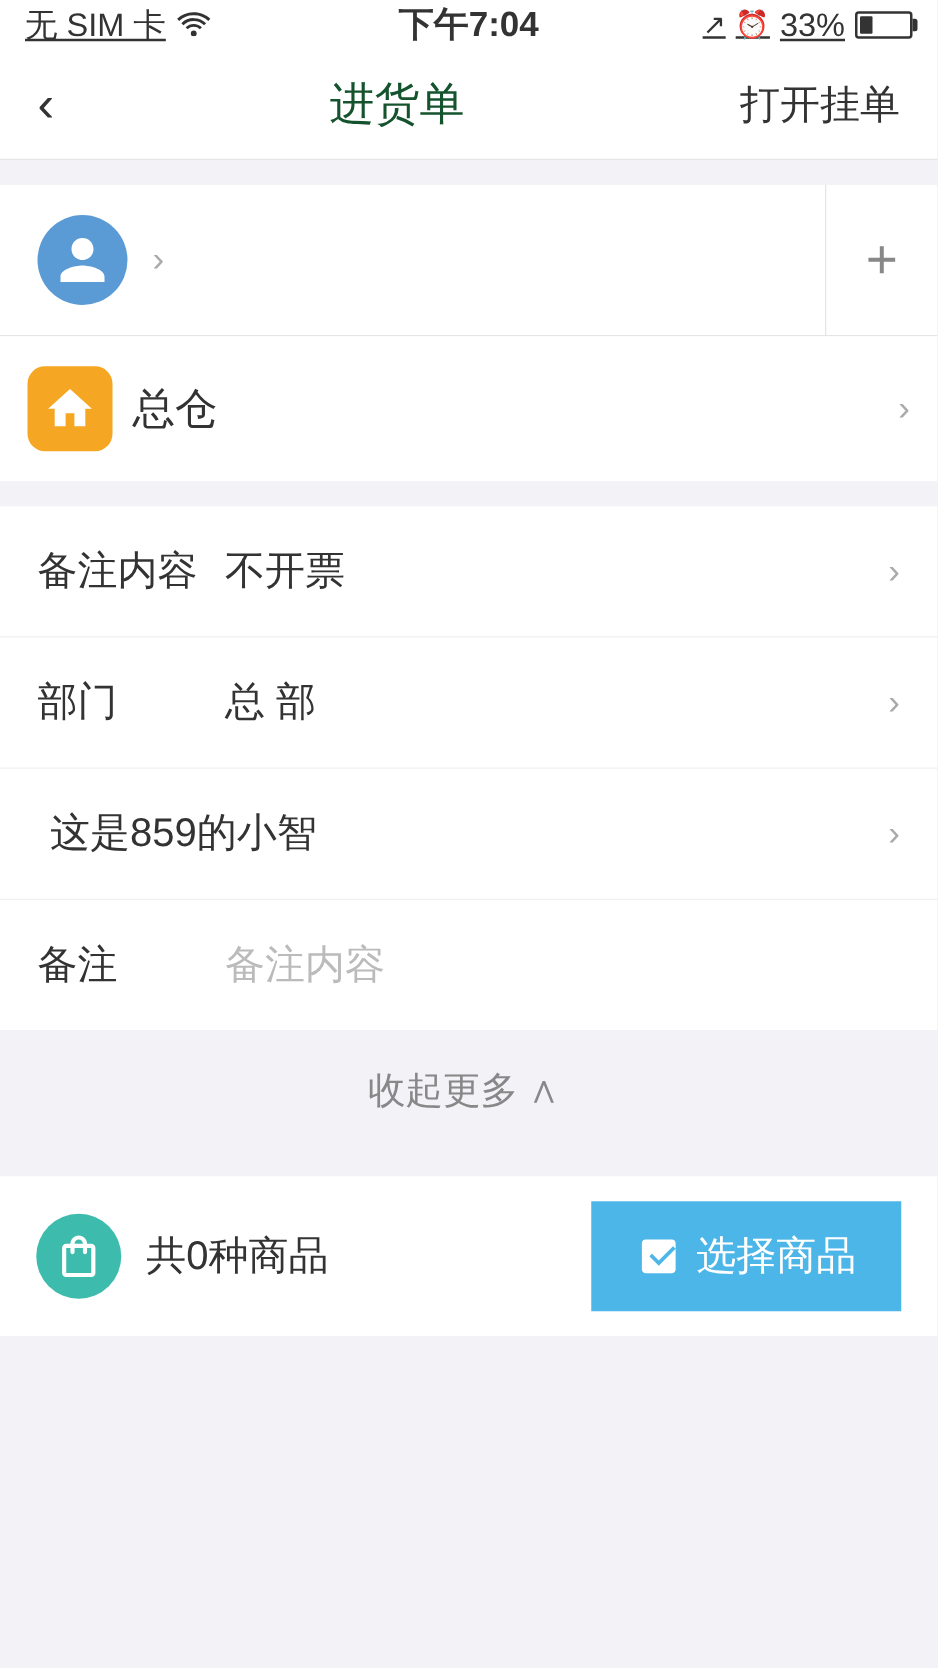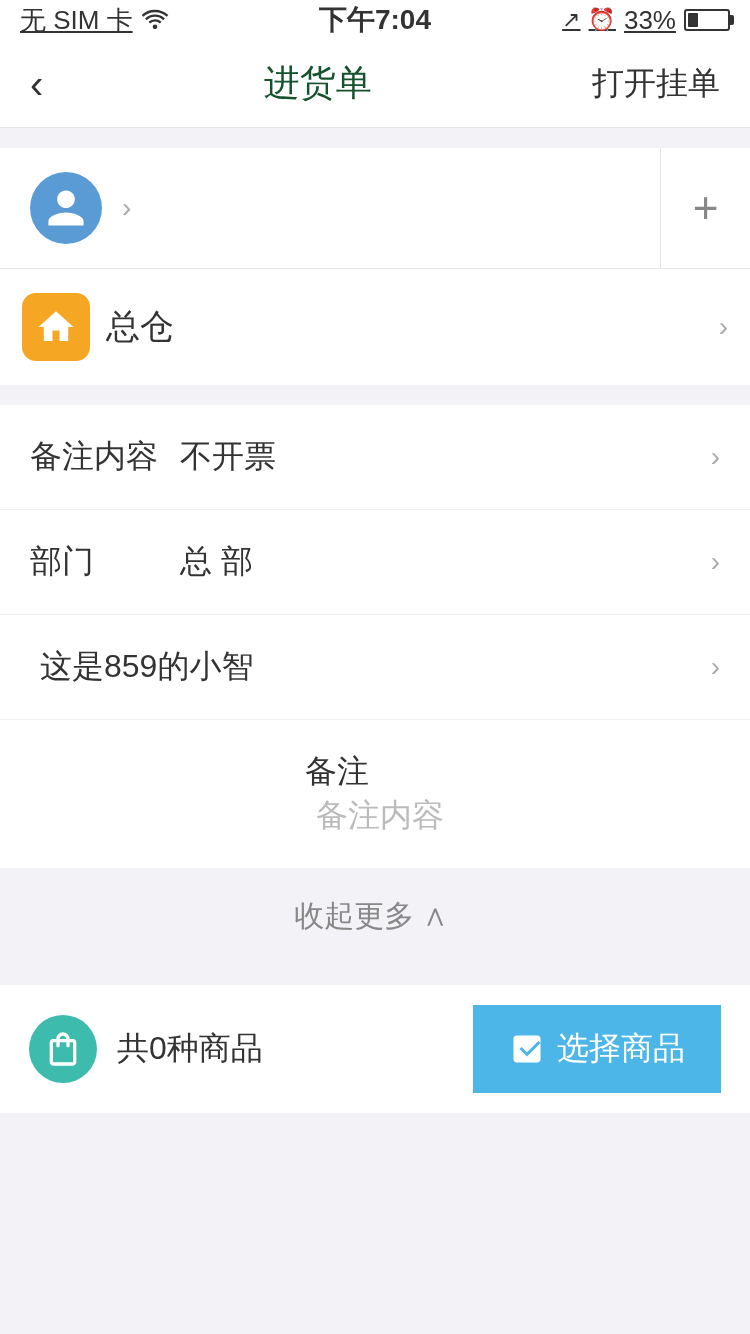--- a/index.html
+++ b/index.html
@@ -175,21 +175,20 @@
     }
     .form-row {
       display: flex;
       align-items: center;
       padding: 30px 30px;
       border-bottom: 1px solid #f0f0f0;
       min-height: 100px;
     }
     .form-row:last-child {
       border-bottom: none;
-      flex-direction: column;
     }
     .form-label {
       font-size: 32px;
       color: #333;
       width: 140px;
       flex-shrink: 0;
     }
     .form-value {
       flex: 1;
       font-size: 32px;

